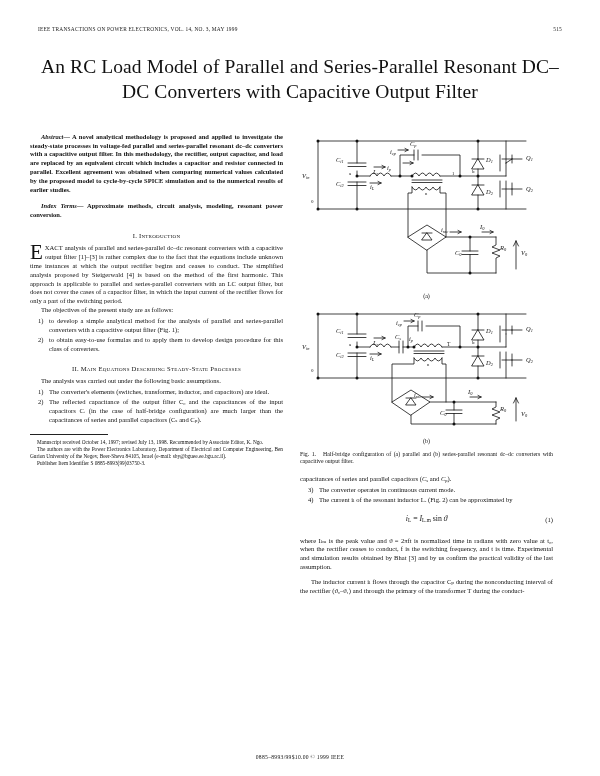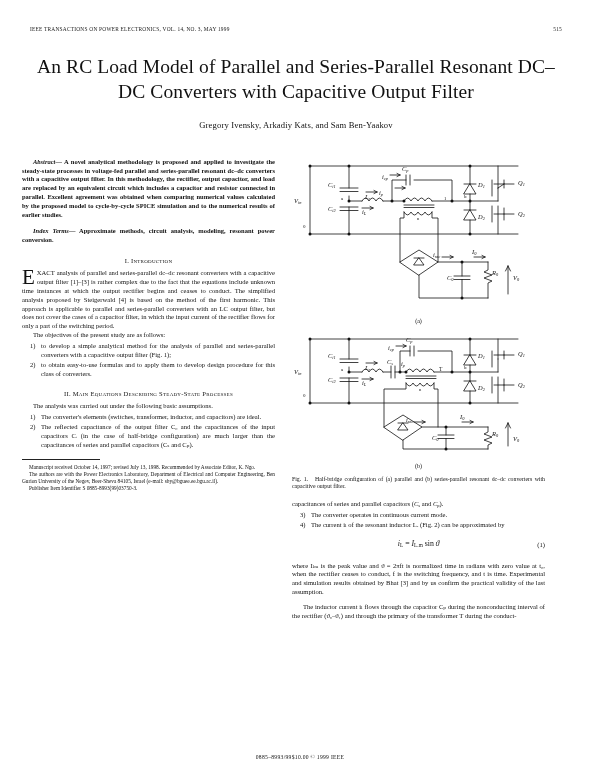--- a/index.html
+++ b/index.html
@@ -13,21 +13,21 @@
     font-family: "Liberation Serif", "DejaVu Serif", serif;
     color: #111;
     position: relative;
     overflow: hidden;
   }
   .page {
     position: relative;
     width: 600px;
     height: 776px;
     box-sizing: border-box;
-    padding: 26px 30px 14px 22px;
+    padding: 26px 30px 14px 30px;
   }
 
   
   .runhead {
     display: flex;
     justify-content: space-between;
     align-items: baseline;
     font-size: 5.4px;
     letter-spacing: 0.22px;
     color: #1a1a1a;
@@ -196,21 +196,20 @@
 <body>
 
 <div class="page">
 
   <div class="runhead">
     <span>IEEE TRANSACTIONS ON POWER ELECTRONICS, VOL. 14, NO. 3, MAY 1999</span>
     <span class="folio">515</span>
   </div>
 
   <div class="title">An RC Load Model of Parallel and Series-Parallel Resonant DC–DC Converters with Capacitive Output Filter</div>
-  <div class="authors">Gregory Ivensky, Arkadiy Kats, and Sam Ben-Yaakov</div>
 
   <div class="columns">
 
     <div class="col">
 
       <p class="abstract"><span class="lead">Abstract—</span><span> A novel analytical methodology is proposed and applied to investigate the steady-state processes in voltage-fed parallel and series-parallel resonant dc–dc converters with a capacitive output filter. In this methodology, the rectifier, output capacitor, and load are replaced by an equivalent circuit which includes a capacitor and resistor connected in parallel. Excellent agreement was obtained when comparing numerical values calculated by the proposed model to cycle-by-cycle SPICE simulation and to the numerical results of earlier studies.</span></p>
 
       <p class="indexterms"><span class="lead">Index Terms—</span><span> Approximate methods, circuit analysis, modeling, resonant power conversion.</span></p>
 
       <h2 class="sec">I. Introduction</h2>

